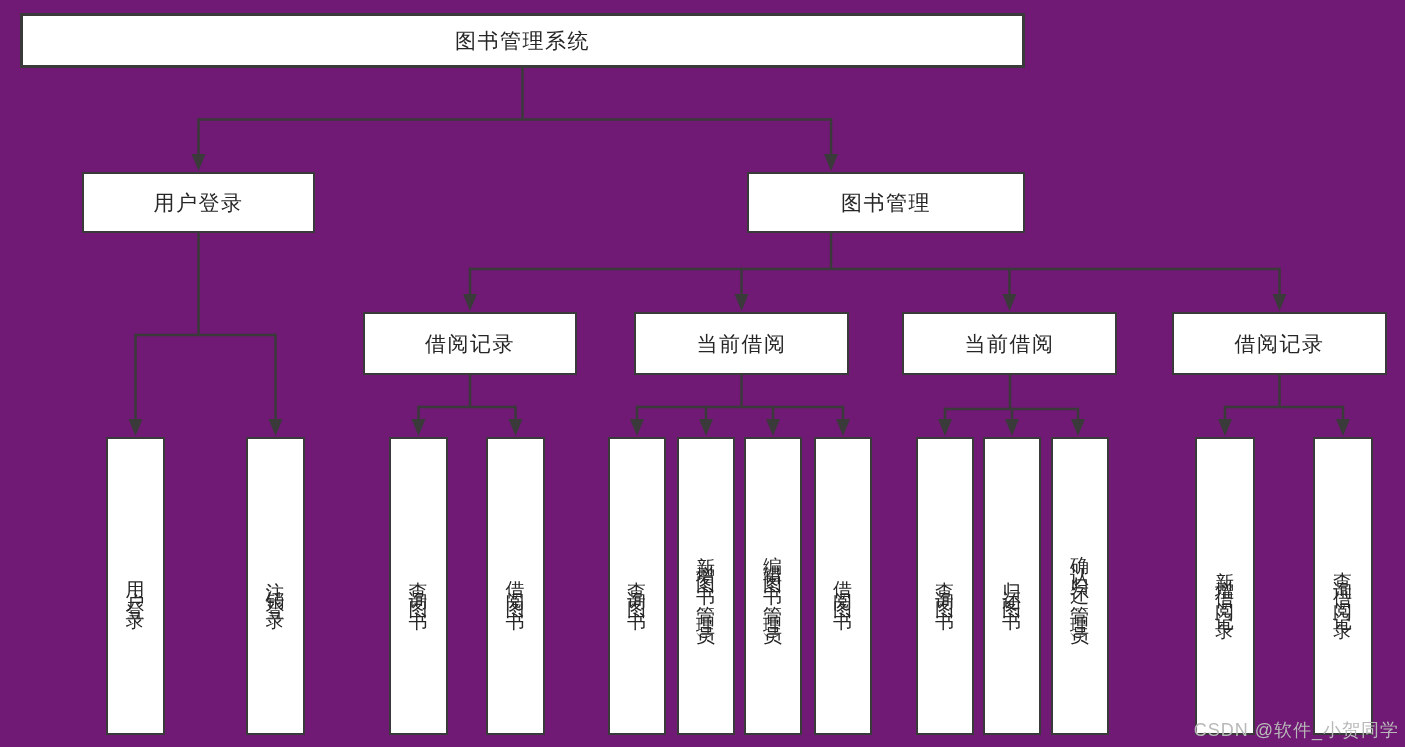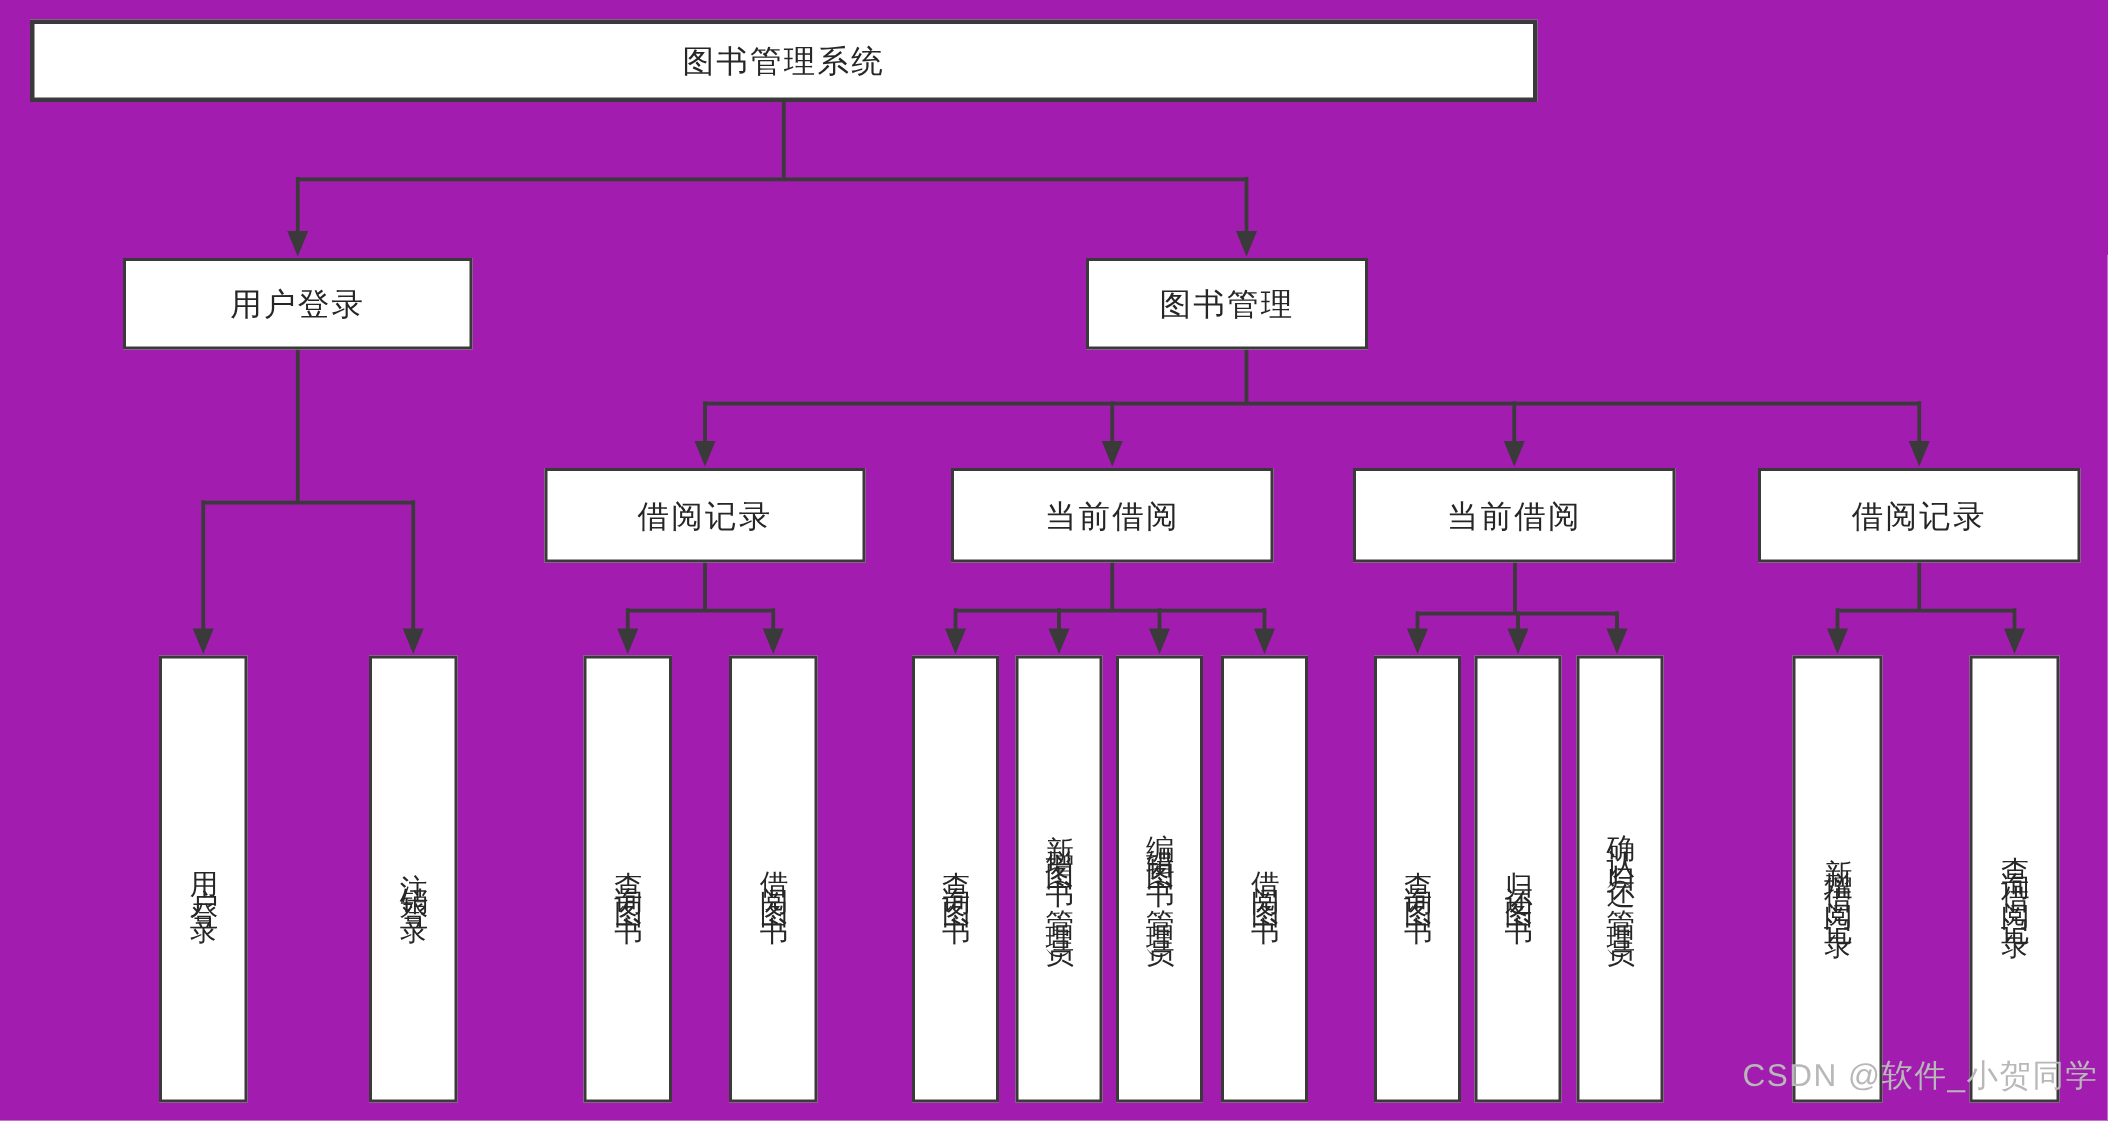--- a/index.html
+++ b/index.html
@@ -10,21 +10,21 @@
   html,body{margin:0;padding:0;background:#ffffff;}
   body{
     width:1405px;height:747px;
     font-family:"Liberation Sans","DejaVu Sans",sans-serif;
     color:var(--text);
     overflow:hidden;
   }
   .canvas{
     position:relative;
     width:1405px;height:747px;
-    background:#a21caf;
+    background:#701a75;
   }
   .connectors{
     position:absolute;left:0;top:0;
     pointer-events:none;
   }
   .box{
     position:absolute;
     box-sizing:border-box;
     background:#ffffff;
     border:2.5px solid var(--line);
@@ -44,22 +44,22 @@
     text-orientation:mixed;
   }
   .box.v span{
     font-size:19px;
     letter-spacing:10px;
     line-height:1;
   }
   .watermark{
     position:absolute;
     right:6px;
-    bottom:16px;
-    font-size:21px;
+    bottom:5px;
+    font-size:18px;
     color:var(--wm);
     letter-spacing:1px;
     white-space:nowrap;
   }
 </style>
 </head>
 <body>
 
 <div class="canvas">
 
@@ -106,21 +106,21 @@
     </g>
   </svg>
 
   <div class="box h root" style="left:20px;top:13px;width:1005px;height:55px">
     <span>图书管理系统</span>
   </div>
 
   <div class="box h" style="left:82px;top:172px;width:233px;height:61px">
     <span>用户登录</span>
   </div>
-  <div class="box h" style="left:724px;top:172px;width:188px;height:61px">
+  <div class="box h" style="left:747px;top:172px;width:278px;height:61px">
     <span>图书管理</span>
   </div>
 
   <div class="box h" style="left:363px;top:312px;width:214px;height:63px">
     <span>借阅记录</span>
   </div>
   <div class="box h" style="left:634px;top:312px;width:215px;height:63px">
     <span>当前借阅</span>
   </div>
   <div class="box h" style="left:1172px;top:312px;width:215px;height:63px">

